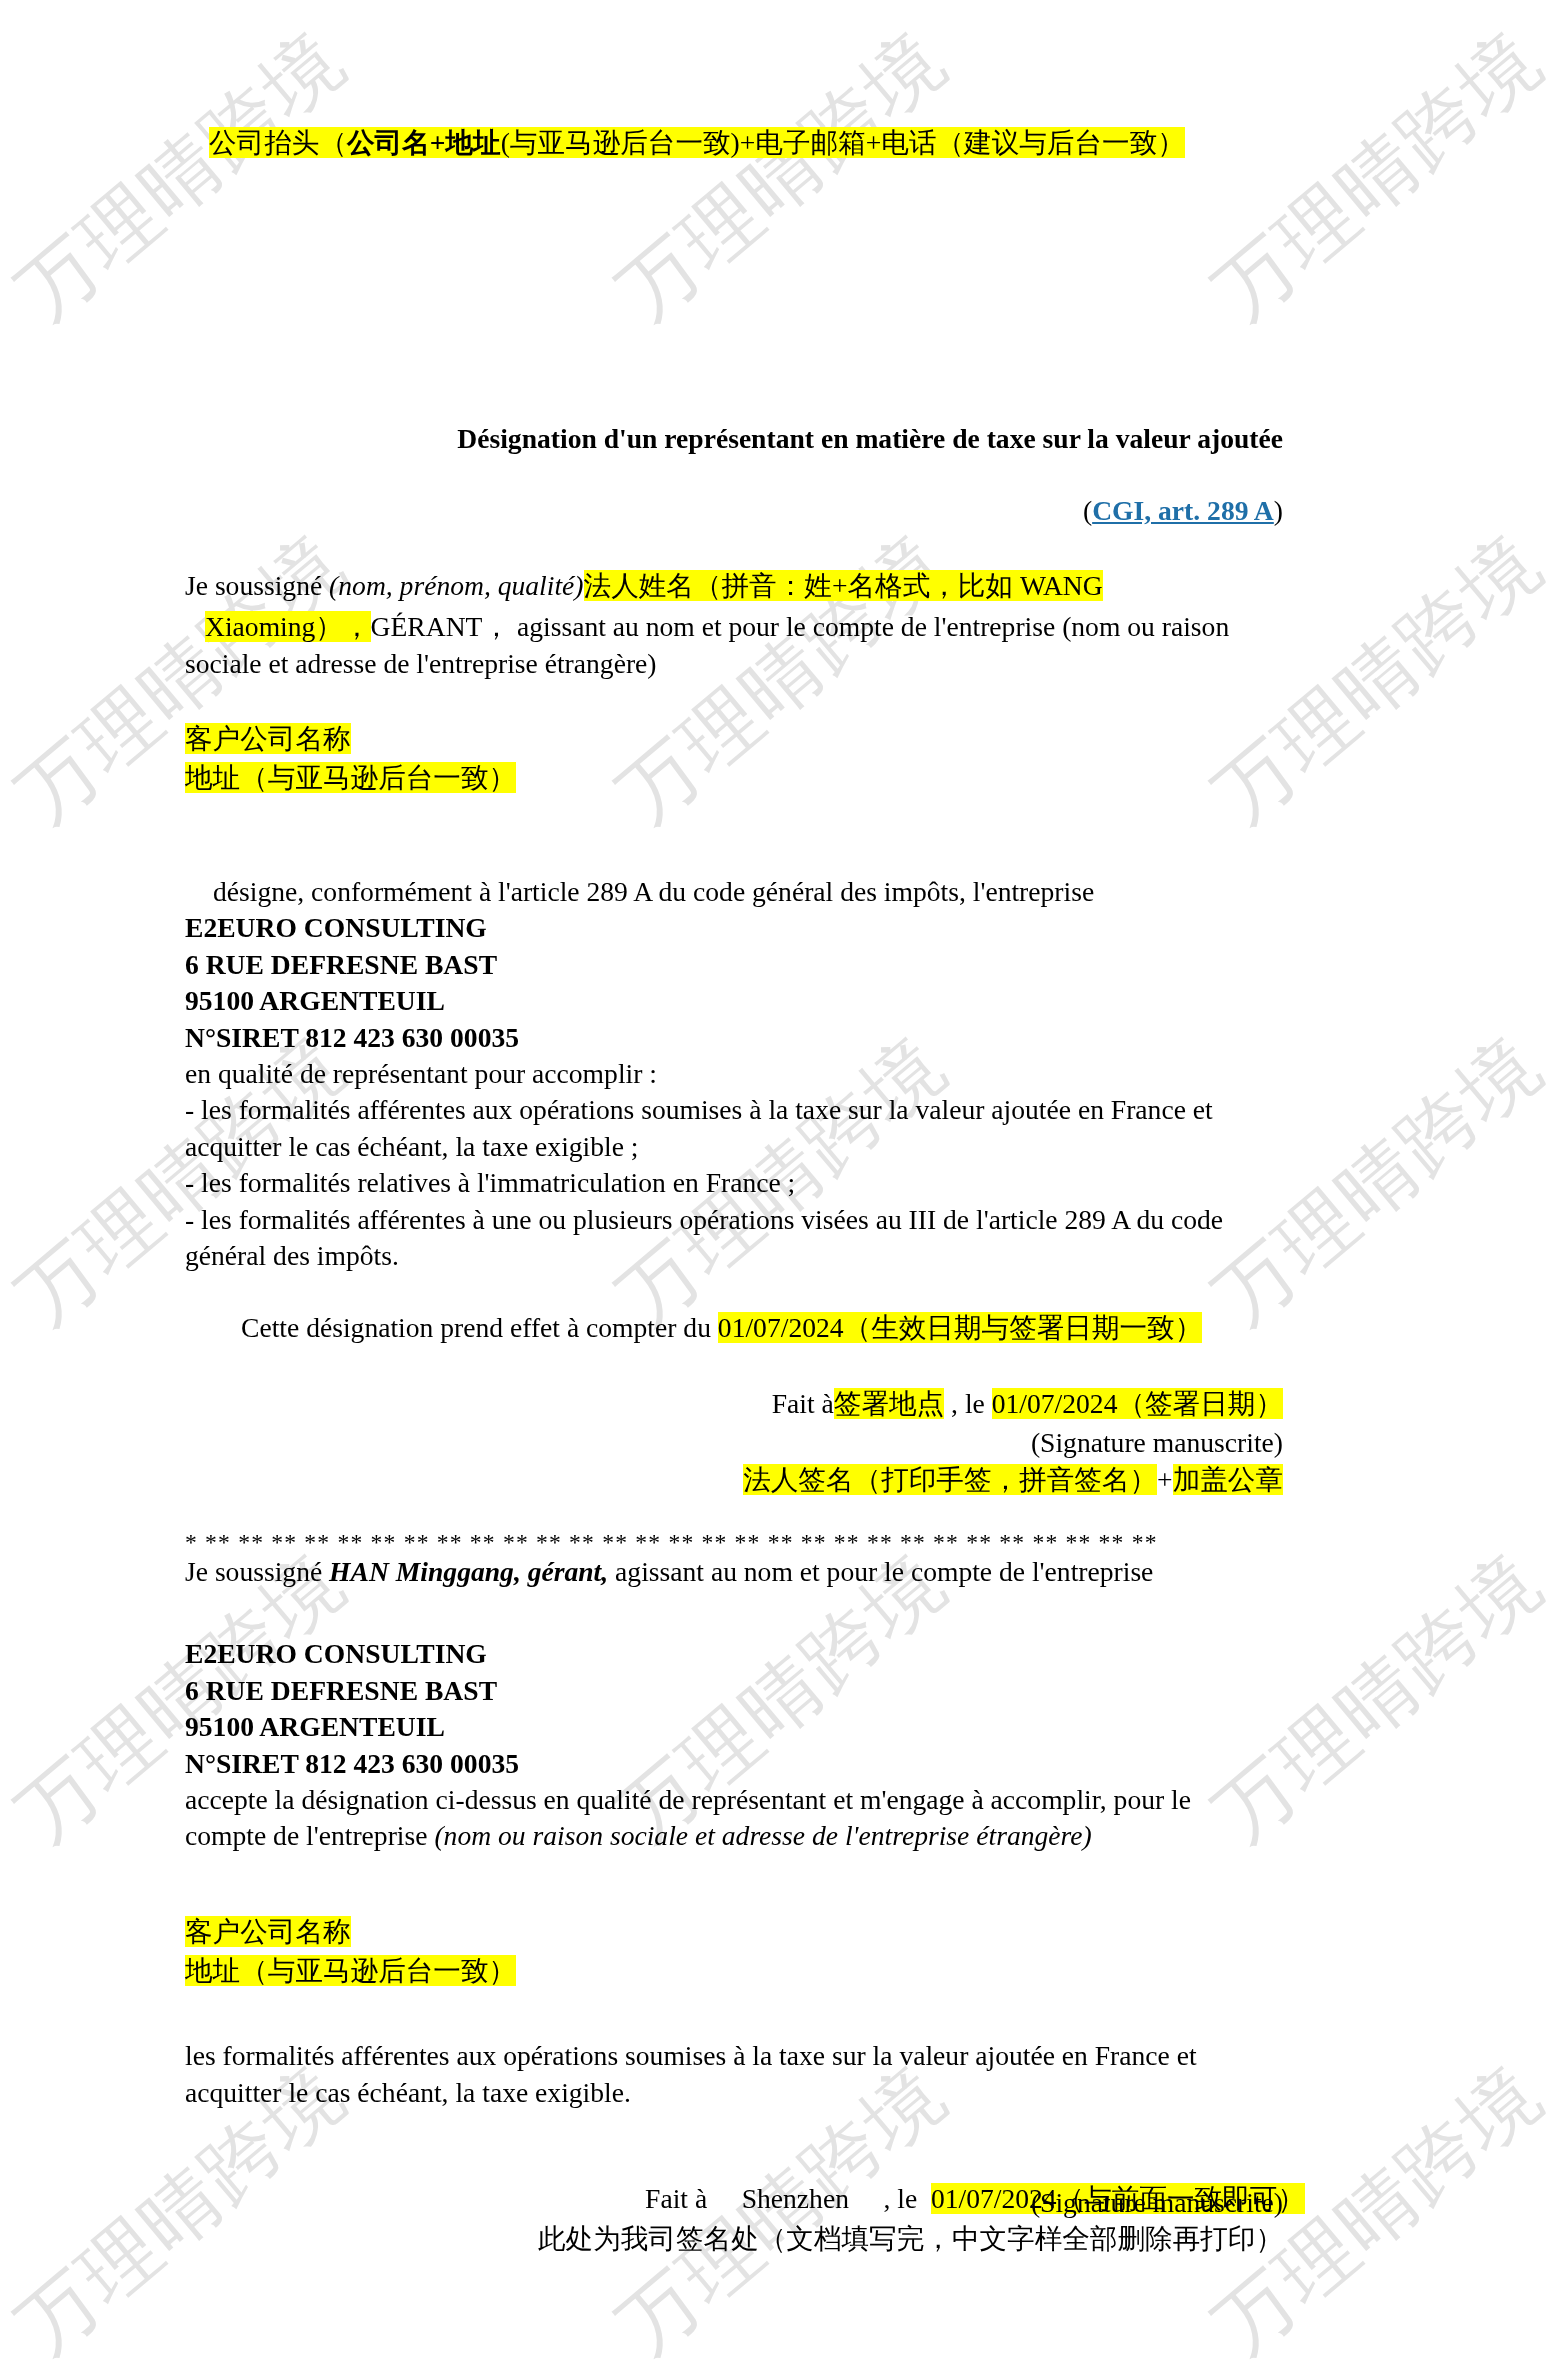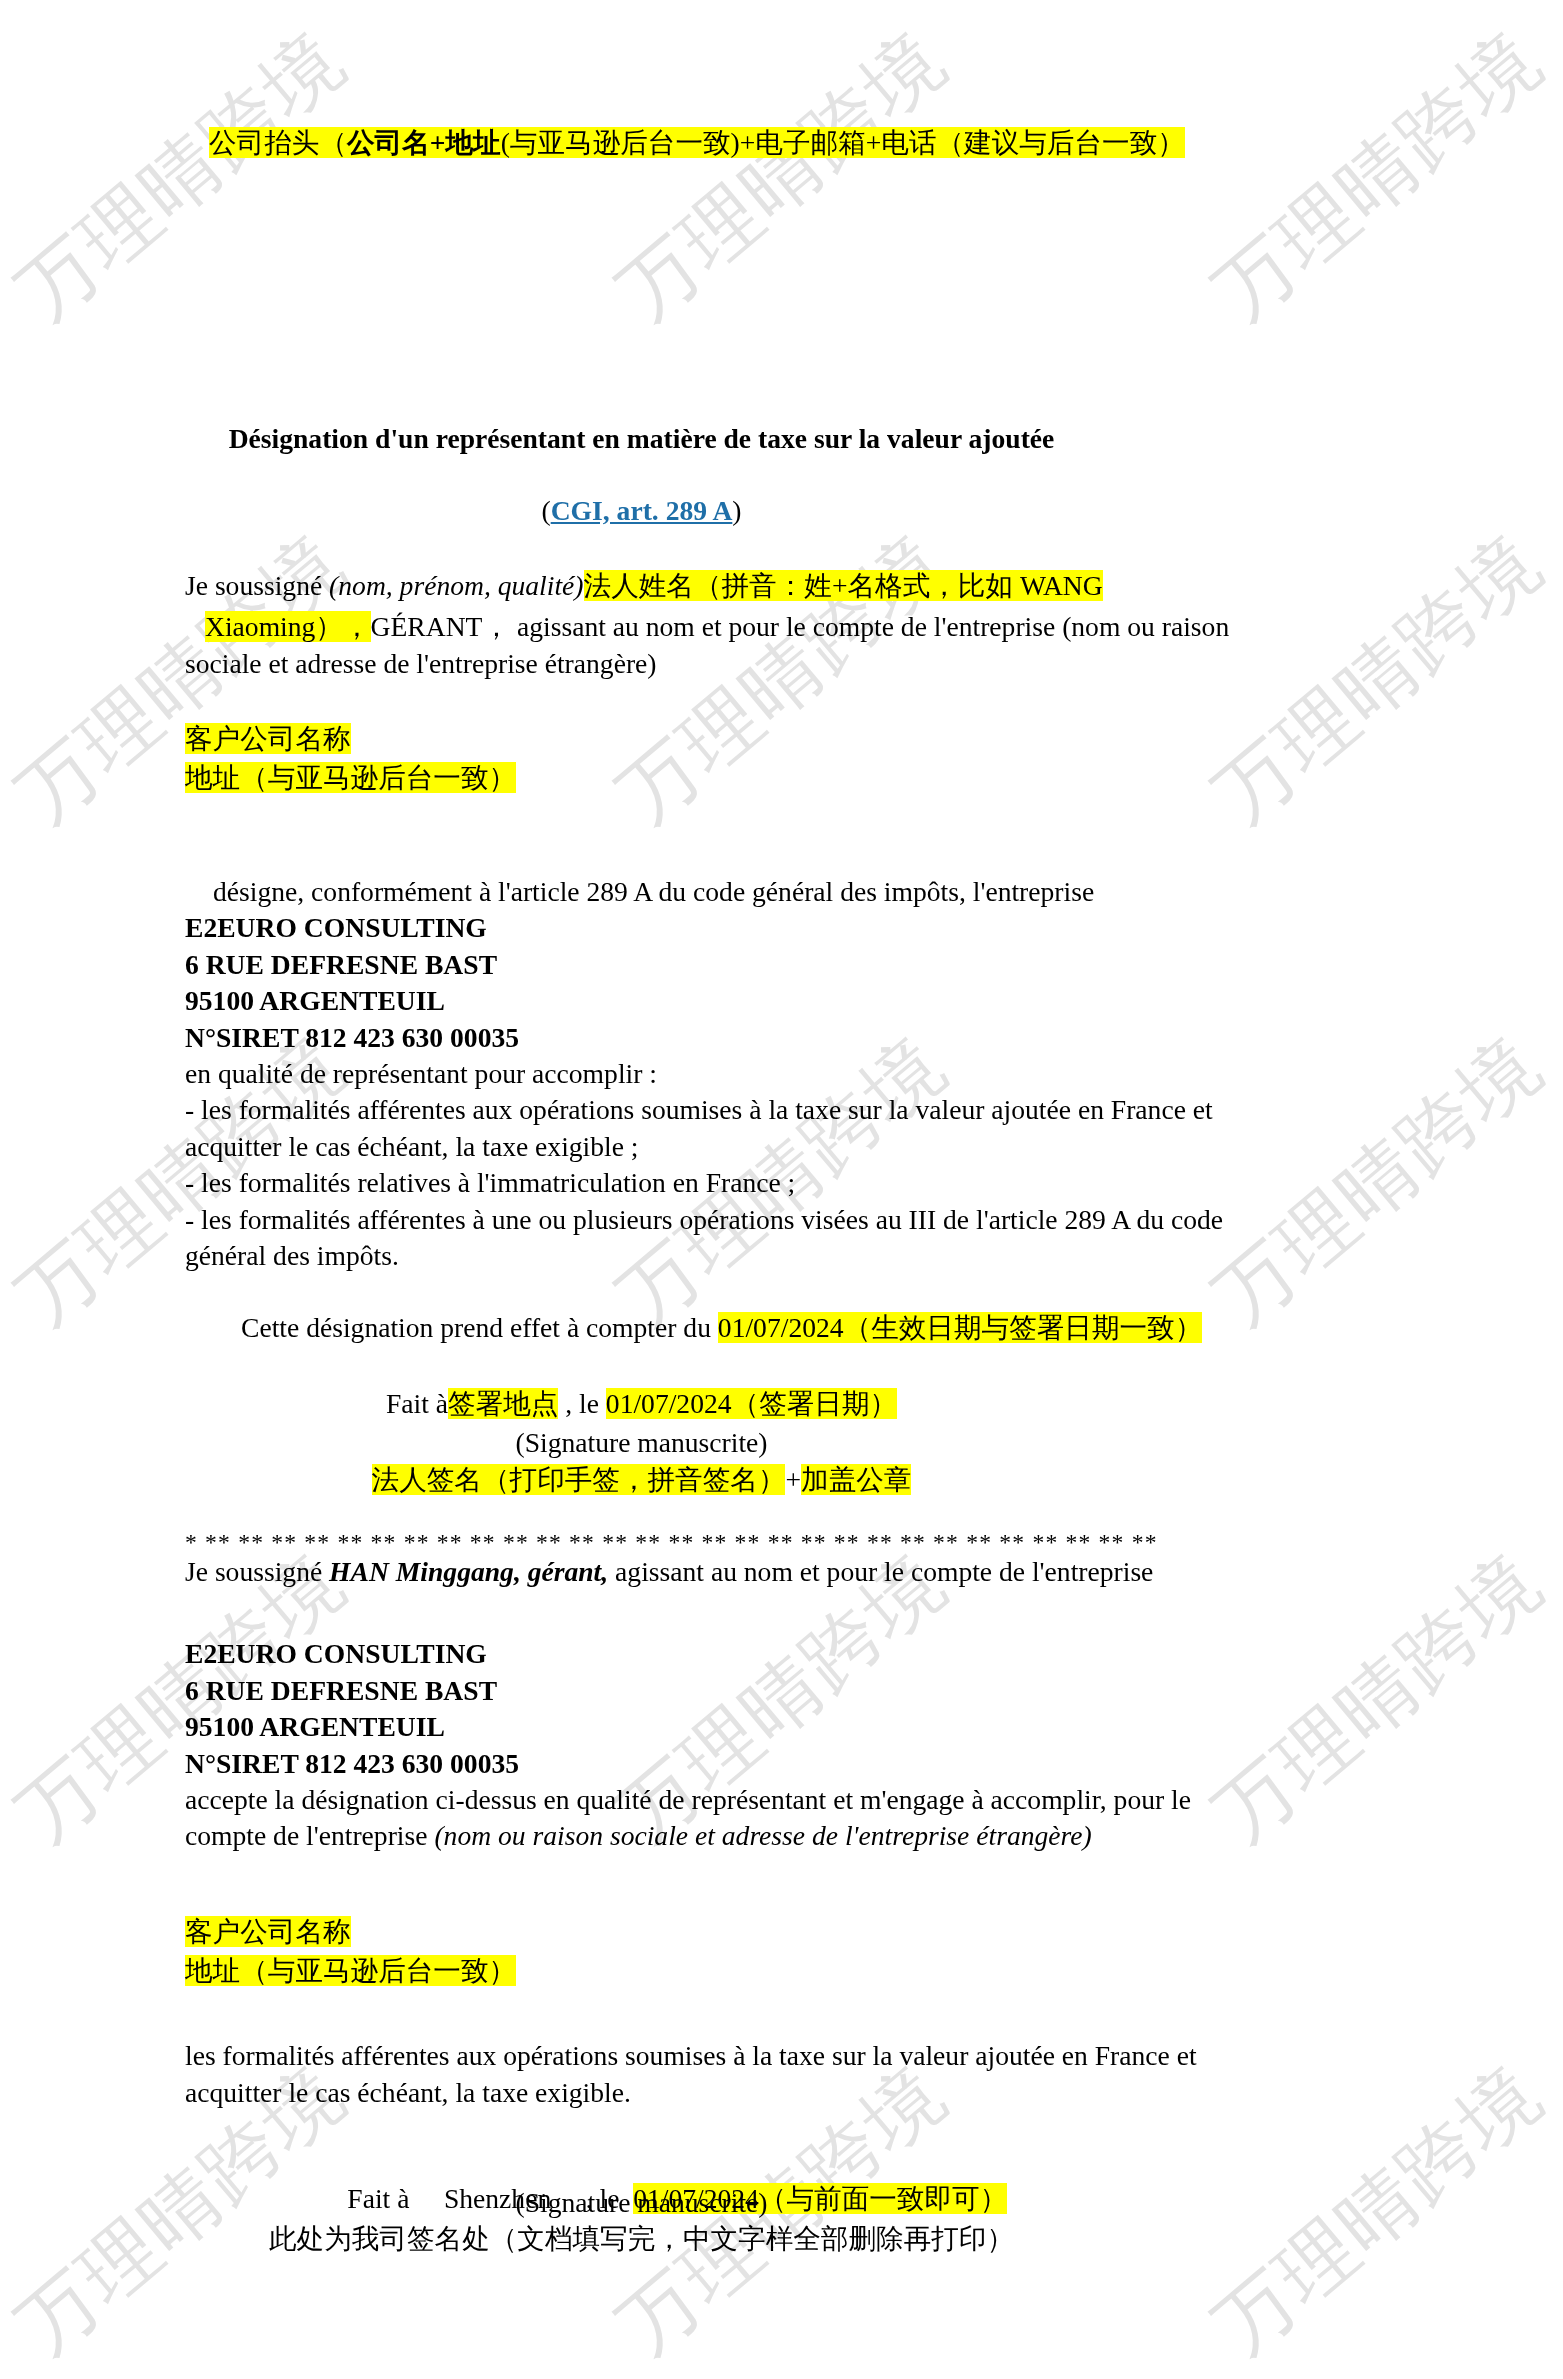--- a/index.html
+++ b/index.html
@@ -8,21 +8,21 @@
   .wm-layer { position: absolute; inset: 0; pointer-events: none; z-index: 0; }
   .wm { position: absolute; font-family: "DejaVu Sans", "Liberation Sans", sans-serif;
         font-size: 77px; color: #e3e3e3; white-space: nowrap;
         transform: translate(-50%, -50%) rotate(-40deg); letter-spacing: 2px; }
   .page { position: absolute; left: 0; top: 0; width: 1563px; z-index: 1; }
   .abs { position: absolute; }
   .line { font-size: 27.6px; line-height: 36px; white-space: nowrap; }
   .hl { background: #ffff00; }
   .b { font-weight: bold; }
   .i { font-style: italic; }
-  .center { text-align: center; left: 0; width: 1283px; }
+  .center { text-align: right; left: 0; width: 1283px; }
   a.cgi { color: #1f6fa8; text-decoration: underline; font-weight: bold; }
 </style>
 </head>
 <body>
 
 <div class="wm-layer">
   <div class="wm" style="left:182px;top:177px;">万理晴跨境</div>
   <div class="wm" style="left:783px;top:177px;">万理晴跨境</div>
   <div class="wm" style="left:1379px;top:177px;">万理晴跨境</div>
   <div class="wm" style="left:182px;top:680px;">万理晴跨境</div>

